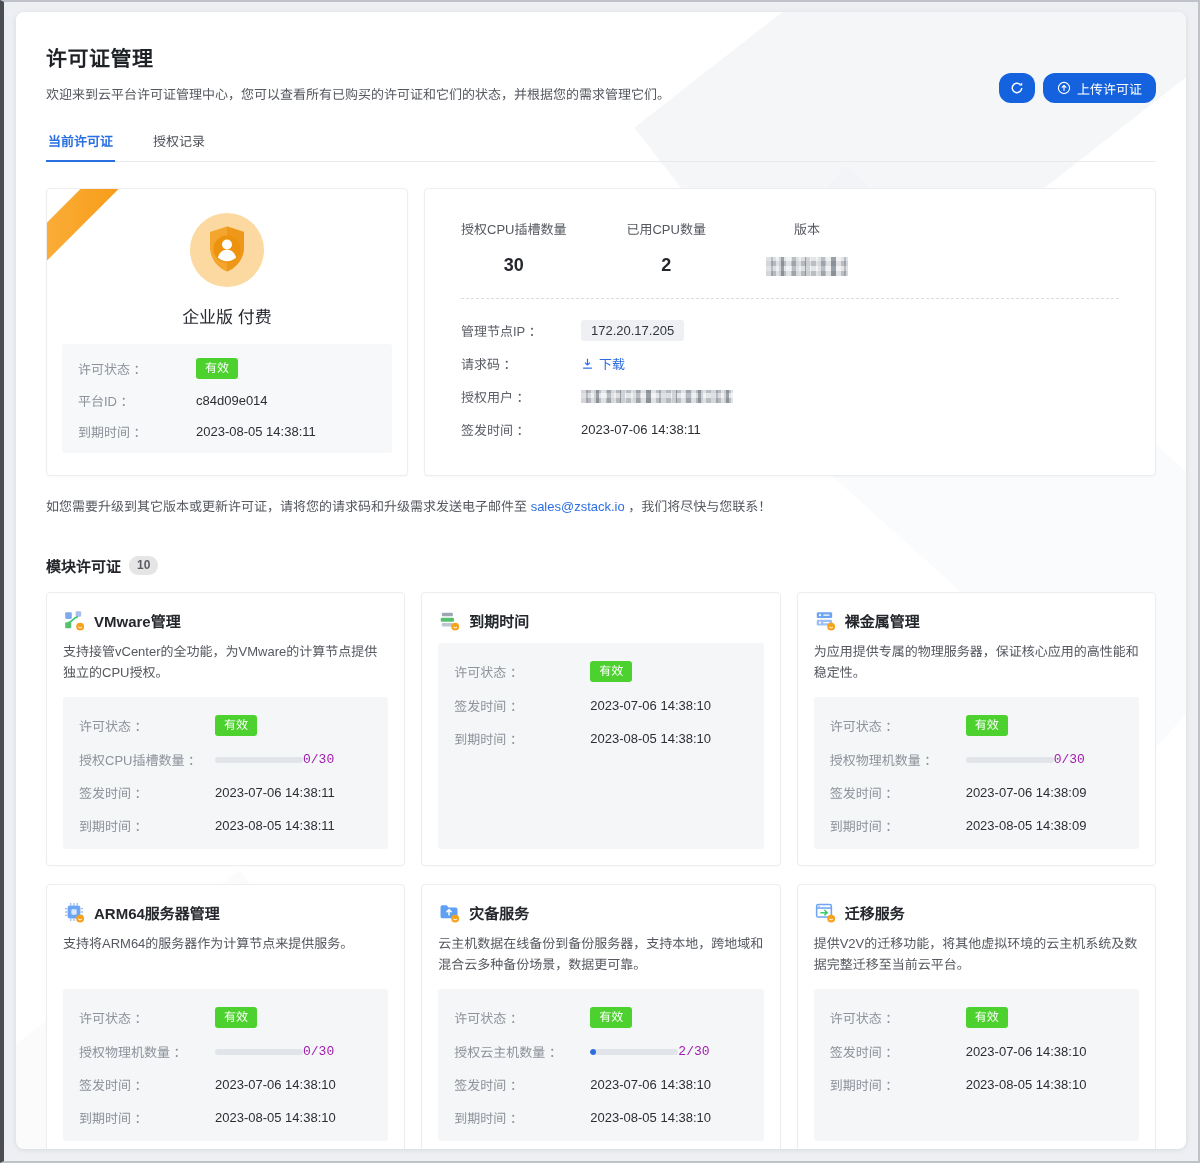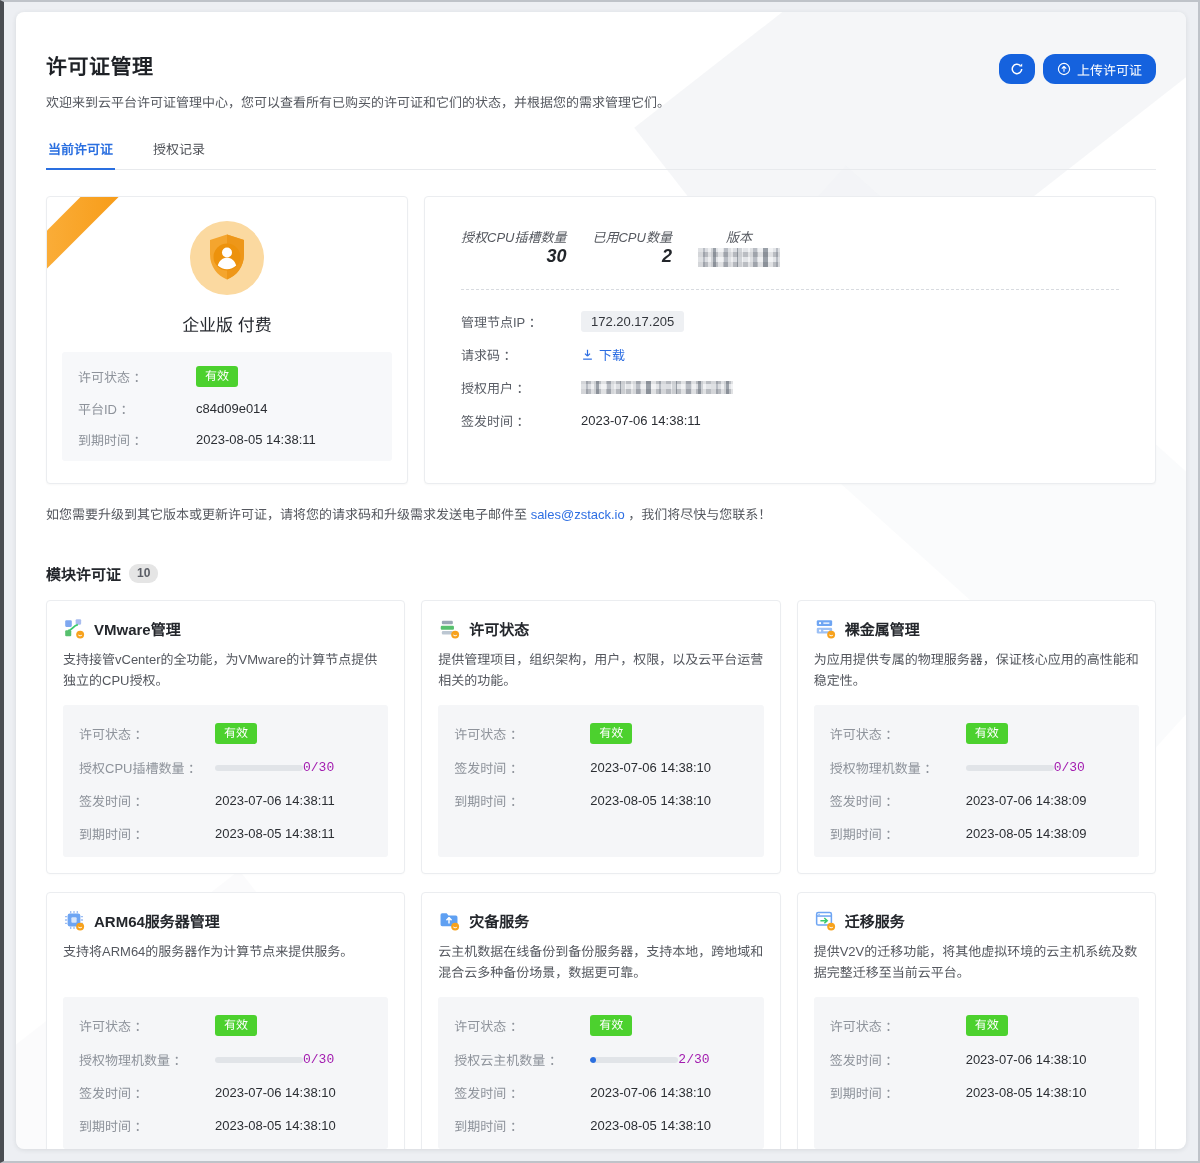--- a/index.html
+++ b/index.html
@@ -19,21 +19,21 @@
     box-shadow:0 1px 5px rgba(31,35,41,.10);
     padding:30px 30px 24px 30px; overflow:hidden;
   }
   .decor { position:absolute; background:rgba(237,239,243,.55); pointer-events:none; z-index:0; }
   .decor.d1 { top:-150px; right:-220px; width:760px; height:300px; transform:rotate(-38deg); }
   .decor.d2 { top:330px; right:-120px; width:620px; height:240px; transform:rotate(42deg); opacity:.5; }
   .decor.d3 { bottom:-60px; left:-180px; width:520px; height:200px; transform:rotate(-38deg); opacity:.45; }
   .content { position:relative; z-index:1; }
 
   
-  .hdr { display:flex; justify-content:space-between; align-items:flex-start;margin-top:8px; }
+  .hdr { display:flex; justify-content:space-between; align-items:flex-end; }
   .page-title { font-size:21px; font-weight:bold; color:#1e2126; letter-spacing:.5px; }
   .page-sub { margin-top:12px; color:#55585f; }
   .hbtns { display:flex; gap:8px; margin-top:4px; }
   .btn {
     background:#1562de; color:#fff; border:none; height:30px; border-radius:12px;
     display:inline-flex; align-items:center; justify-content:center; gap:6px;
     font-size:13px; cursor:pointer; font-family:inherit;
   }
   .btn.icon-only { width:36px; }
   .btn.upload { padding:0 14px; }
@@ -58,24 +58,24 @@
   .lic-info { margin-top:16px; width:330px; background:#f7f8fa; border-radius:3px; padding:2px 16px 12px; flex:none; }
   .lrow { margin-top:12px; display:flex; align-items:center; }
   .lrow .llabel { width:118px; flex:none; color:#8e939b; }
   .lrow .lval { color:#2b2e33; }
 
   .badge-green { display:inline-block; background:#4cd12e; color:#fff; font-size:12px;
     line-height:1; padding:4px 9px 5px; border-radius:3px; }
 
   .det-panel { flex:1; background:#fff; border:1px solid #ebedf0; border-radius:4px;
     padding:30px 36px; box-shadow:0 1px 2px rgba(0,0,0,.03); }
-  .stats { display:flex; gap:26px;font-style:italic; }
+  .stats { display:flex; gap:60px; }
   .stat { text-align:center; }
   .stat .slabel { color:#55585f; }
-  .stat .sval { margin-top:0; font-size:18px; font-weight:bold; color:#23262b;text-align:right; }
+  .stat .sval { margin-top:17px; font-size:18px; font-weight:bold; color:#23262b; }
   .dash { margin-top:22px; border:none; border-top:1px dashed #d8dbe0; }
   .drows { margin-top:20px; }
   .drow { display:flex; align-items:center; margin-top:11px; min-height:22px; }
   .drow .dlabel { width:120px; flex:none; color:#5a5e66; }
   .ip-pill { background:#eef0f3; border-radius:3px; padding:3px 10px; color:#33363c; }
   .link { color:#2a6ce2; text-decoration:none; display:inline-flex; align-items:center; gap:5px; cursor:pointer; }
 
   .mosaic { display:inline-block; vertical-align:middle; background-color:#c9ccd2;
     background-image:
       repeating-linear-gradient(90deg, rgba(255,255,255,.55) 0 5px, rgba(255,255,255,0) 5px 10px),
@@ -276,23 +276,22 @@
             <div class="mhead">
               <span class="micon">
                 <svg viewBox="0 0 20 20" width="22" height="22">
                   <rect x="3.5" y="3.5" width="10" height="3.2" rx="1" fill="#9aa7b5"></rect>
                   <rect x="2.5" y="8" width="12" height="3.6" rx="1" fill="#57c06e"></rect>
                   <rect x="3.5" y="12.8" width="10" height="3.2" rx="1" fill="#bcc7d2"></rect>
                   <circle cx="15.6" cy="16" r="3.6" fill="#f7a21d"></circle>
                   <path d="M13.9 16.3c.5 1 2.9 1 3.4 0" stroke="#fff" stroke-width=".9" fill="none"></path>
                 </svg>
               </span>
-              <span class="mtitle">许可状态</span>
-            </div>
-            <div class="mdesc">提供管理项目，组织架构，用户，权限，以及云平台运营相关的功能。</div>
+              <span class="mtitle">到期时间</span>
+            </div>
             <div class="minfo">
               <div class="irow">
                 <span class="ilabel">许可状态 ：</span>
                 <span class="badge-green">有效</span>
               </div>
               <div class="irow">
                 <span class="ilabel">签发时间 ：</span>
                 <span class="ival">2023-07-06 14:38:10</span>
               </div>
               <div class="irow">

